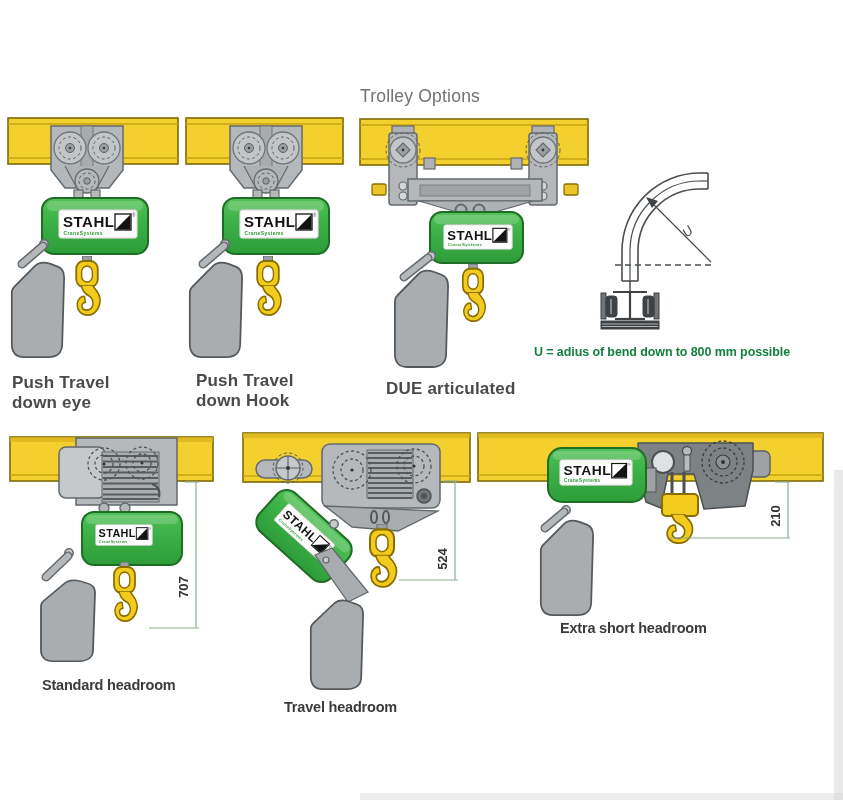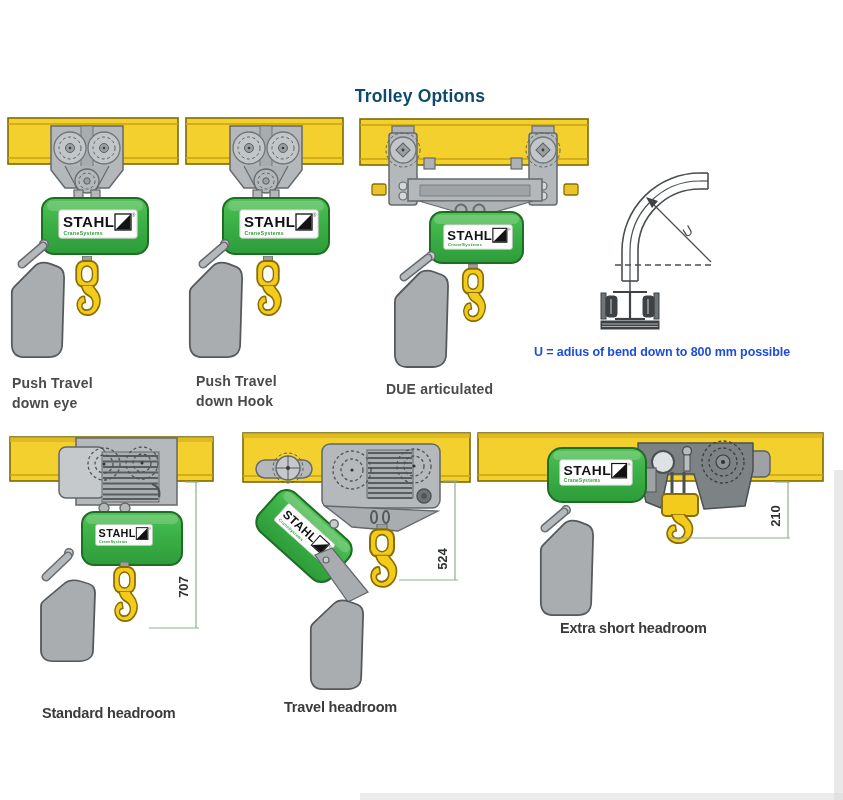--- a/index.html
+++ b/index.html
@@ -1,25 +1,25 @@
 <!DOCTYPE html>
 <html><head>
 <meta charset="utf-8">
 <style>
   html,body{margin:0;padding:0;background:#fff;}
   #stage{position:relative;width:843px;height:800px;background:#ffffff;overflow:hidden;
          font-family:"Liberation Sans",sans-serif;}
   svg{font-family:"Liberation Sans",sans-serif;}
   .cap{position:absolute;font-weight:bold;color:#474747;line-height:20px;white-space:nowrap;}
-  .cap-soft{font-size:14px;letter-spacing:0.2px;color:#4a4a4a;}
+  .cap-soft{font-size:17px;letter-spacing:0.2px;color:#4a4a4a;}
   .cap-din{font-size:14.5px;letter-spacing:-0.2px;color:#3b3b3b;text-align:right;}
   .title{position:absolute;left:300px;top:86px;width:240px;text-align:center;
-         font-size:17.5px;font-weight:bold;color:#0c4a6e;letter-spacing:0.2px;}
+         font-size:17.5px;font-weight:normal;color:#737373;letter-spacing:0.2px;}
   .note{position:absolute;left:534px;top:345px;font-size:12.5px;font-weight:bold;
-        color:#1d4ed8;letter-spacing:-0.1px;white-space:nowrap;}
+        color:#15803d;letter-spacing:-0.1px;white-space:nowrap;}
   .blk{display:block;}
 </style>
 </head>
 <body>
 
 <div id="stage">
 
 <svg width="843" height="800" viewBox="0 0 843 800">
   <defs>
     <linearGradient id="gGreen" x1="0" y1="0" x2="0" y2="1">
@@ -356,19 +356,19 @@
 
 <div class="cap cap-soft" style="left:196px;top:371px;">
   <span class="blk">Push Travel</span>
   <span class="blk">down Hook</span>
 </div>
 
 <div class="cap cap-soft" style="left:386px;top:379px;">DUE articulated</div>
 
 <div class="note">U = adius of bend down to 800 mm possible</div>
 
-<div class="cap cap-din" style="left:42px;top:675px;margin-top:28px;">Standard headroom</div>
+<div class="cap cap-din" style="left:42px;top:675px;">Standard headroom</div>
 
 <div class="cap cap-din" style="left:284px;top:697px;">Travel headroom</div>
 
 <div class="cap cap-din" style="left:560px;top:618px;">Extra short headroom</div>
 
 </div>
 
 </body></html>

